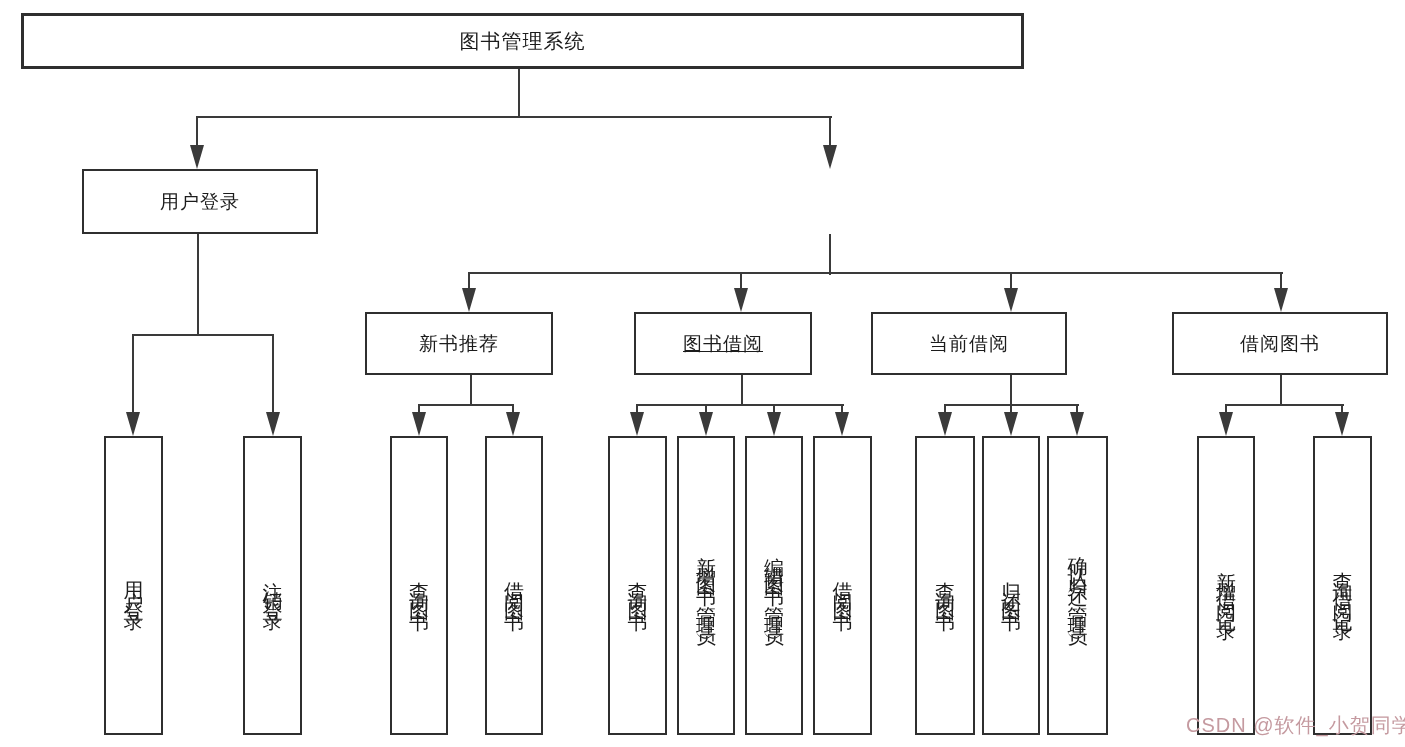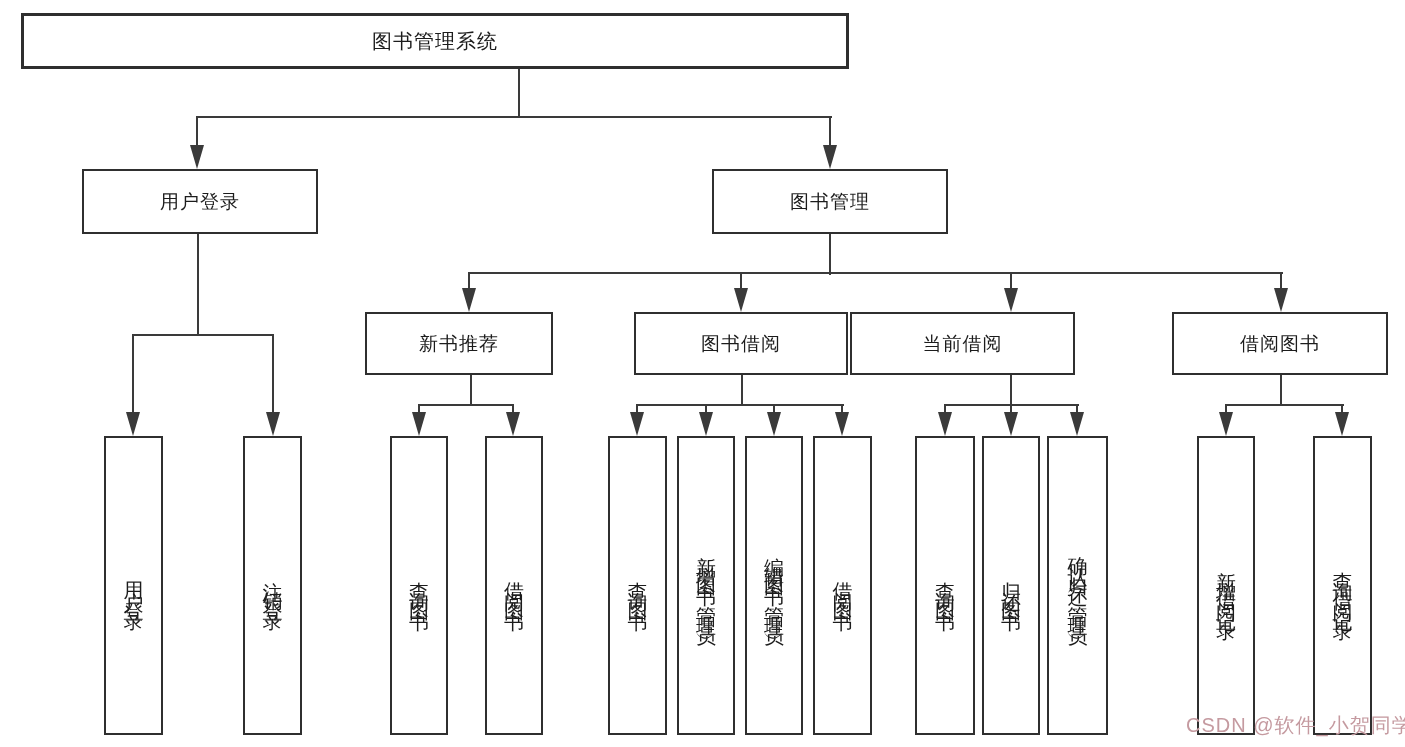--- a/index.html
+++ b/index.html
@@ -22,53 +22,52 @@
   .hl{position:absolute;height:2px;background:#3a3a3a;}
   .arr{position:absolute;width:0;height:0;
     border-left:7px solid transparent;border-right:7px solid transparent;border-top:24px solid #3a3a3a;}
   .watermark{position:absolute;left:1186px;top:712px;font-size:20px;color:#c59aa0;white-space:nowrap;letter-spacing:1px;}
 </style>
 </head>
 <body>
 
 <div class="stage">
 
-  <div class="box root" style="left:21px;top:13px;width:828px;height:56px;">图书管理系统</div>
+  <div class="box root" style="left:21px;top:13px;width:1003px;height:56px;">图书管理系统</div>
 
   <div class="vl" style="left:518px;top:69px;height:49px;"></div>
   <div class="hl" style="left:196px;top:116px;width:636px;"></div>
   <div class="vl" style="left:196px;top:117px;height:30px;"></div>
   <div class="vl" style="left:829px;top:117px;height:30px;"></div>
   <div class="arr" style="left:190px;top:145px;"></div>
   <div class="arr" style="left:823px;top:145px;"></div>
 
   <div class="box" style="left:82px;top:169px;width:236px;height:65px;">用户登录</div>
-  <div class="box" style="left:712px;top:169px;width:236px;height:65px;">图书管理</div>
 
   <div class="vl" style="left:197px;top:234px;height:102px;"></div>
   <div class="hl" style="left:132px;top:334px;width:142px;"></div>
   <div class="vl" style="left:132px;top:335px;height:80px;"></div>
   <div class="vl" style="left:272px;top:335px;height:80px;"></div>
   <div class="arr" style="left:126px;top:412px;"></div>
   <div class="arr" style="left:266px;top:412px;"></div>
 
   <div class="vl" style="left:829px;top:234px;height:41px;"></div>
   <div class="hl" style="left:468px;top:272px;width:815px;"></div>
   <div class="vl" style="left:468px;top:273px;height:18px;"></div>
   <div class="vl" style="left:740px;top:273px;height:18px;"></div>
   <div class="vl" style="left:1010px;top:273px;height:18px;"></div>
   <div class="vl" style="left:1280px;top:273px;height:18px;"></div>
   <div class="arr" style="left:462px;top:288px;"></div>
   <div class="arr" style="left:734px;top:288px;"></div>
   <div class="arr" style="left:1004px;top:288px;"></div>
   <div class="arr" style="left:1274px;top:288px;"></div>
 
   <div class="box" style="left:365px;top:312px;width:188px;height:63px;">新书推荐</div>
-  <div class="box" style="left:634px;top:312px;width:214px;height:63px;">图书借阅</div>
-  <div class="box" style="left:850px;top:312px;width:225px;height:63px;">当前借阅</div>
+  <div class="box" style="left:634px;top:312px;width:178px;height:63px;text-decoration:underline;">图书借阅</div>
+  <div class="box" style="left:871px;top:312px;width:196px;height:63px;">当前借阅</div>
   <div class="box" style="left:1172px;top:312px;width:216px;height:63px;">借阅图书</div>
 
   <div class="vl" style="left:470px;top:375px;height:31px;"></div>
   <div class="hl" style="left:418px;top:404px;width:96px;"></div>
   <div class="vl" style="left:418px;top:405px;height:10px;"></div>
   <div class="vl" style="left:512px;top:405px;height:10px;"></div>
   <div class="arr" style="left:412px;top:412px;"></div>
   <div class="arr" style="left:506px;top:412px;"></div>
 
   <div class="vl" style="left:741px;top:375px;height:31px;"></div>

